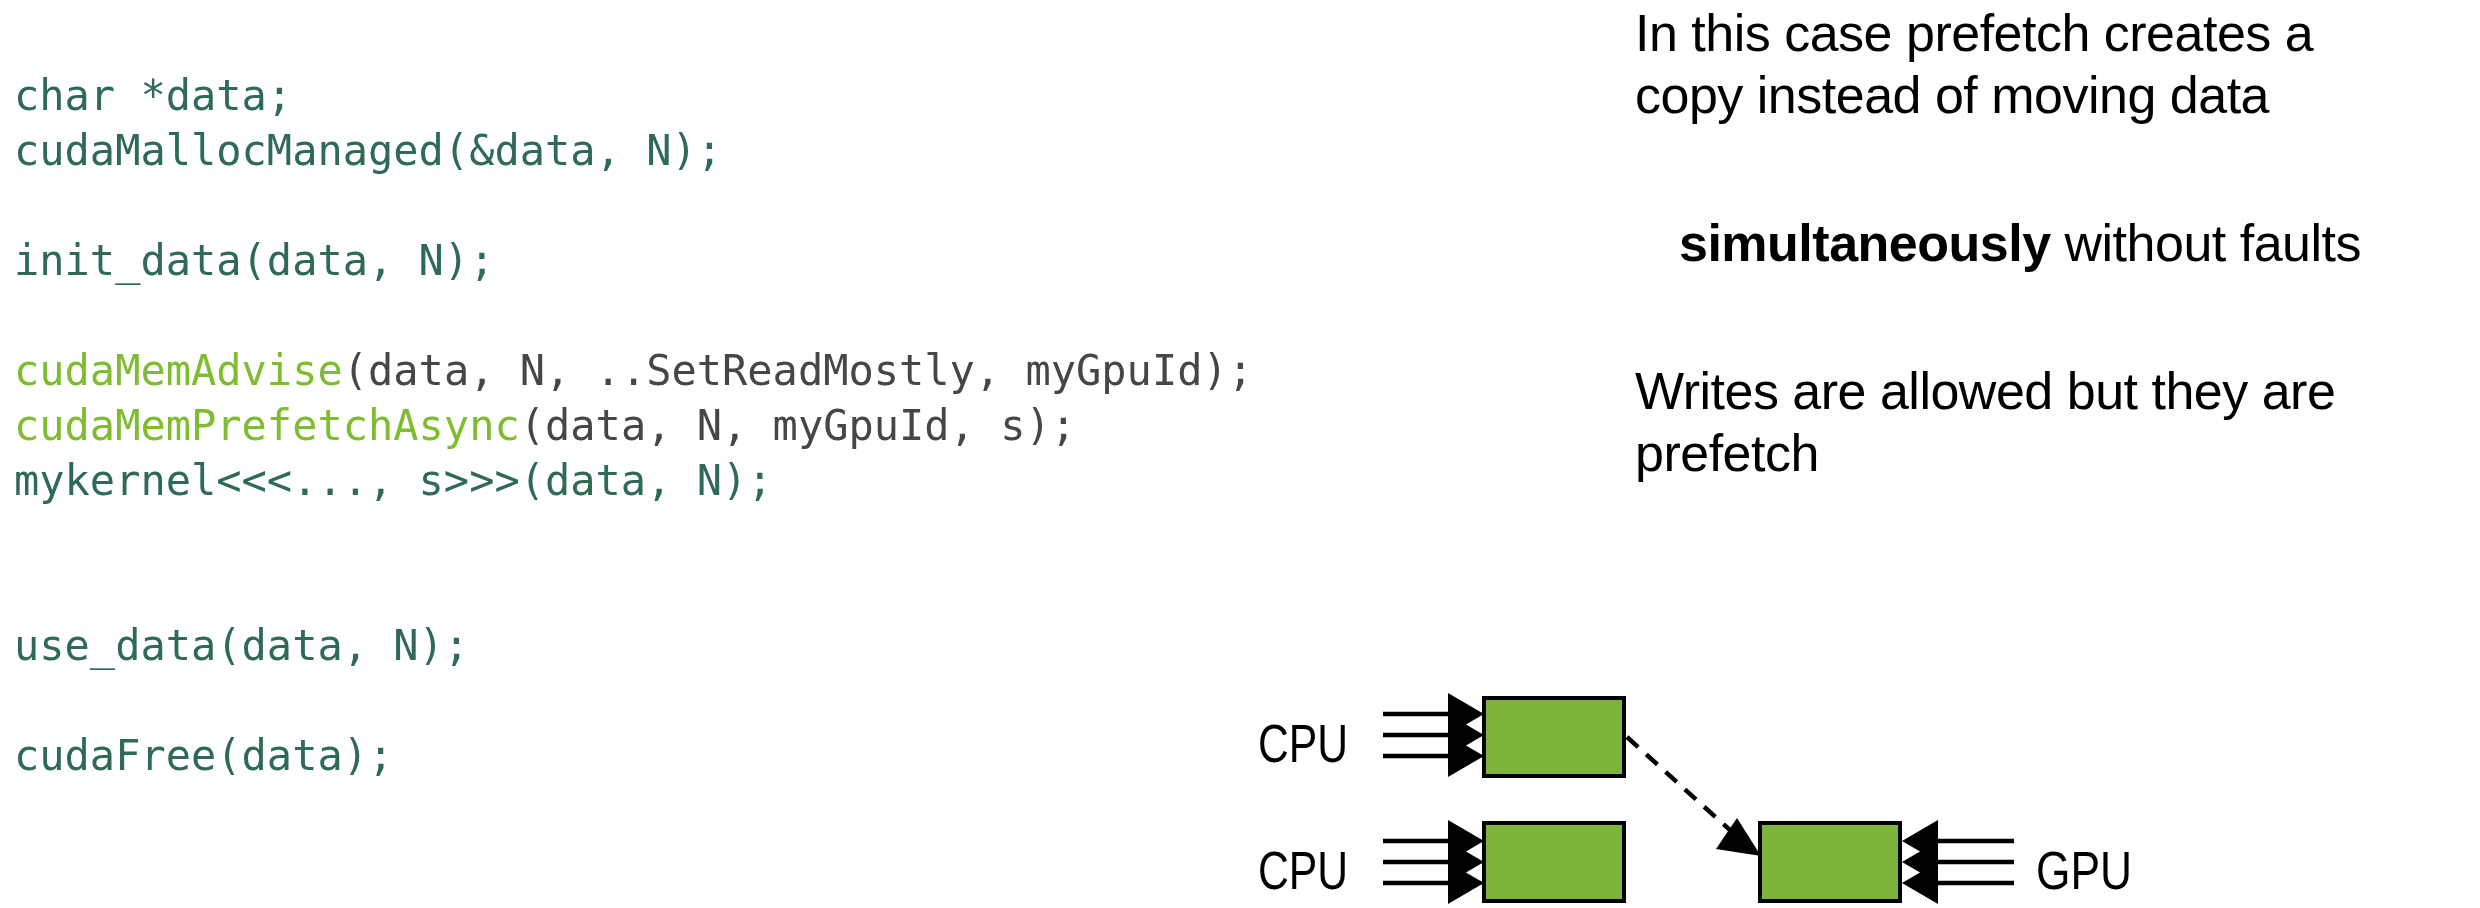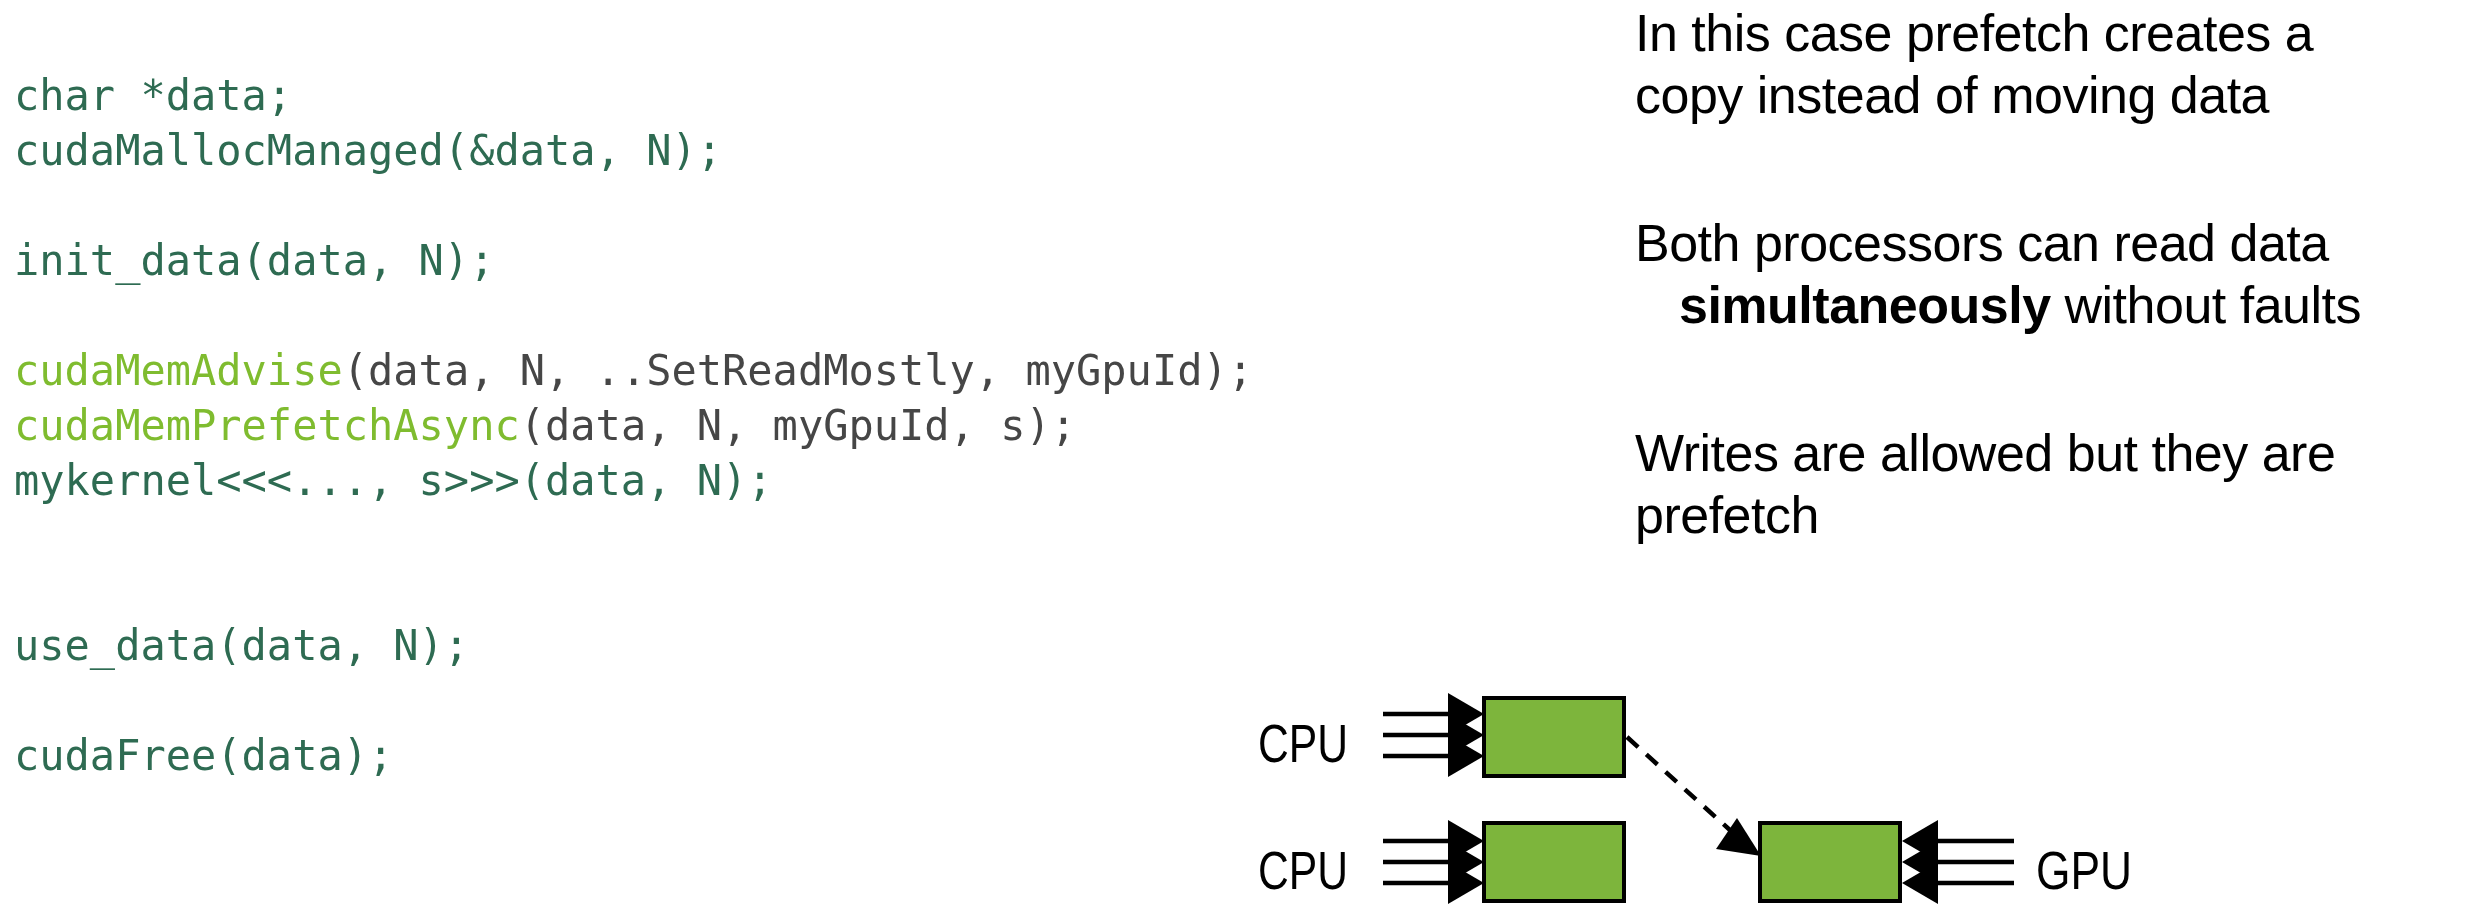--- a/index.html
+++ b/index.html
@@ -61,22 +61,21 @@
 </head>
 <body>
 
 <div id="slide">
 
   <pre id="code-block"><div class="code-line"><span style="color: rgb(46, 107, 82);">char *data;</span></div><div class="code-line"><span style="color: rgb(46, 107, 82);">cudaMallocManaged(&amp;data, N);</span></div><div class="code-line">&nbsp;</div><div class="code-line"><span style="color: rgb(46, 107, 82);">init_data(data, N);</span></div><div class="code-line">&nbsp;</div><div class="code-line"><span style="color: rgb(127, 188, 47);">cudaMemAdvise</span><span style="color: rgb(70, 70, 70);">(data, N, ..SetReadMostly, myGpuId);</span></div><div class="code-line"><span style="color: rgb(127, 188, 47);">cudaMemPrefetchAsync</span><span style="color: rgb(70, 70, 70);">(data, N, myGpuId, s);</span></div><div class="code-line"><span style="color: rgb(46, 107, 82);">mykernel&lt;&lt;&lt;..., s&gt;&gt;&gt;(data, N);</span></div><div class="code-line">&nbsp;</div><div class="code-line">&nbsp;</div><div class="code-line"><span style="color: rgb(46, 107, 82);">use_data(data, N);</span></div><div class="code-line">&nbsp;</div><div class="code-line"><span style="color: rgb(46, 107, 82);">cudaFree(data);</span></div></pre>
 
   <div id="notes" style="color: rgb(0, 0, 0);">
       <p class="note"><span>In this case prefetch creates a
 copy instead of moving data</span></p>
-      <p class="note"><span>Both processors can read data
-</span><span class="b">simultaneously</span><span> without faults</span></p>
+      <p class="note"><span class="b">simultaneously</span><span> without faults</span></p>
       <p class="note"><span>Writes are allowed but they are
 prefetch</span></p>
     </div>
 
   <svg id="diagram" width="1140" height="238" viewBox="1240 670 1140 238">
 
     <text x="1258" y="762" textLength="90" lengthAdjust="spacingAndGlyphs">CPU</text>
 
     <g stroke="#000" stroke-width="4.5">
       <line x1="1383" y1="714" x2="1452" y2="714"></line>

